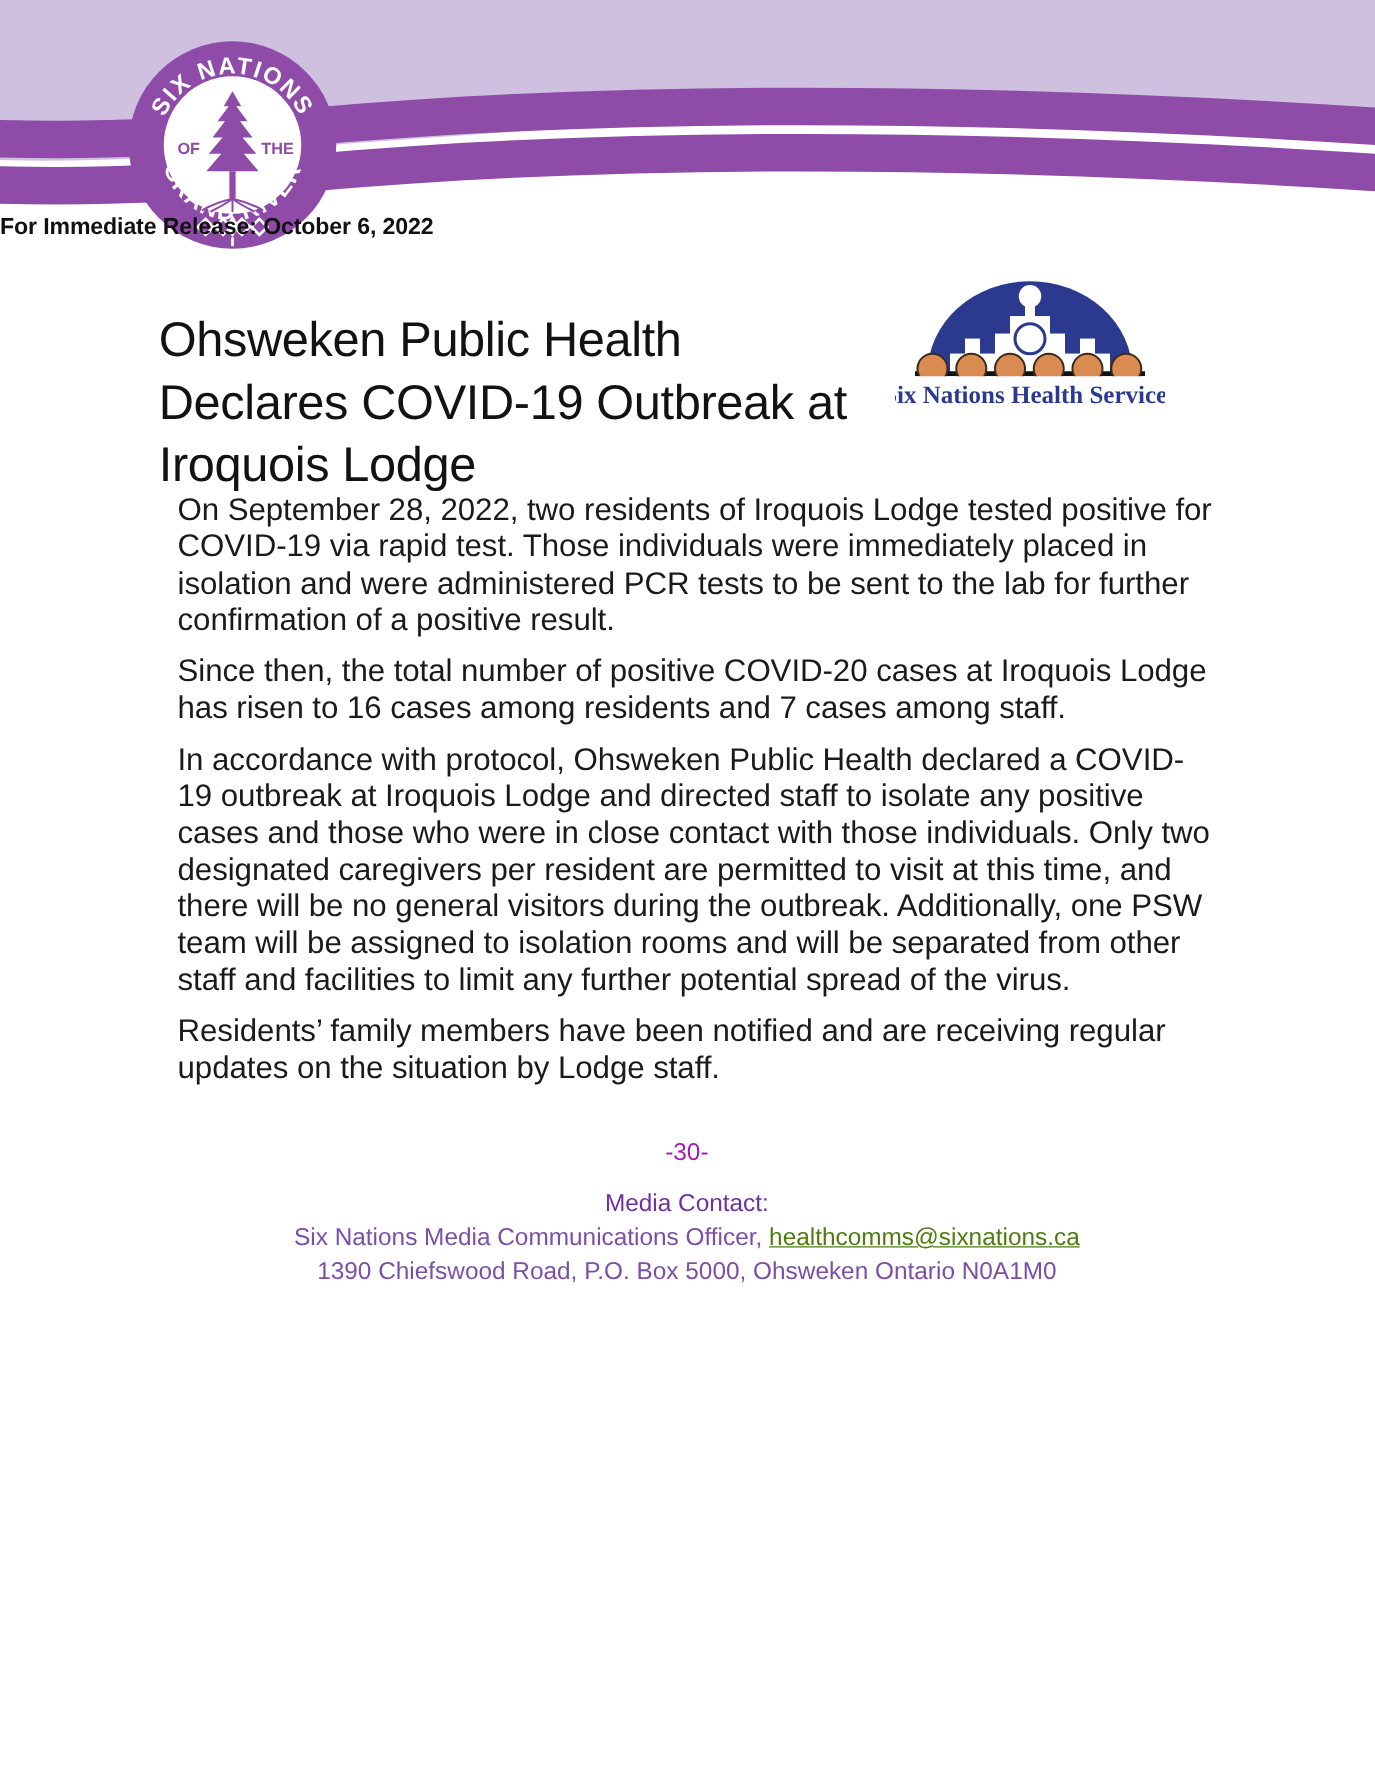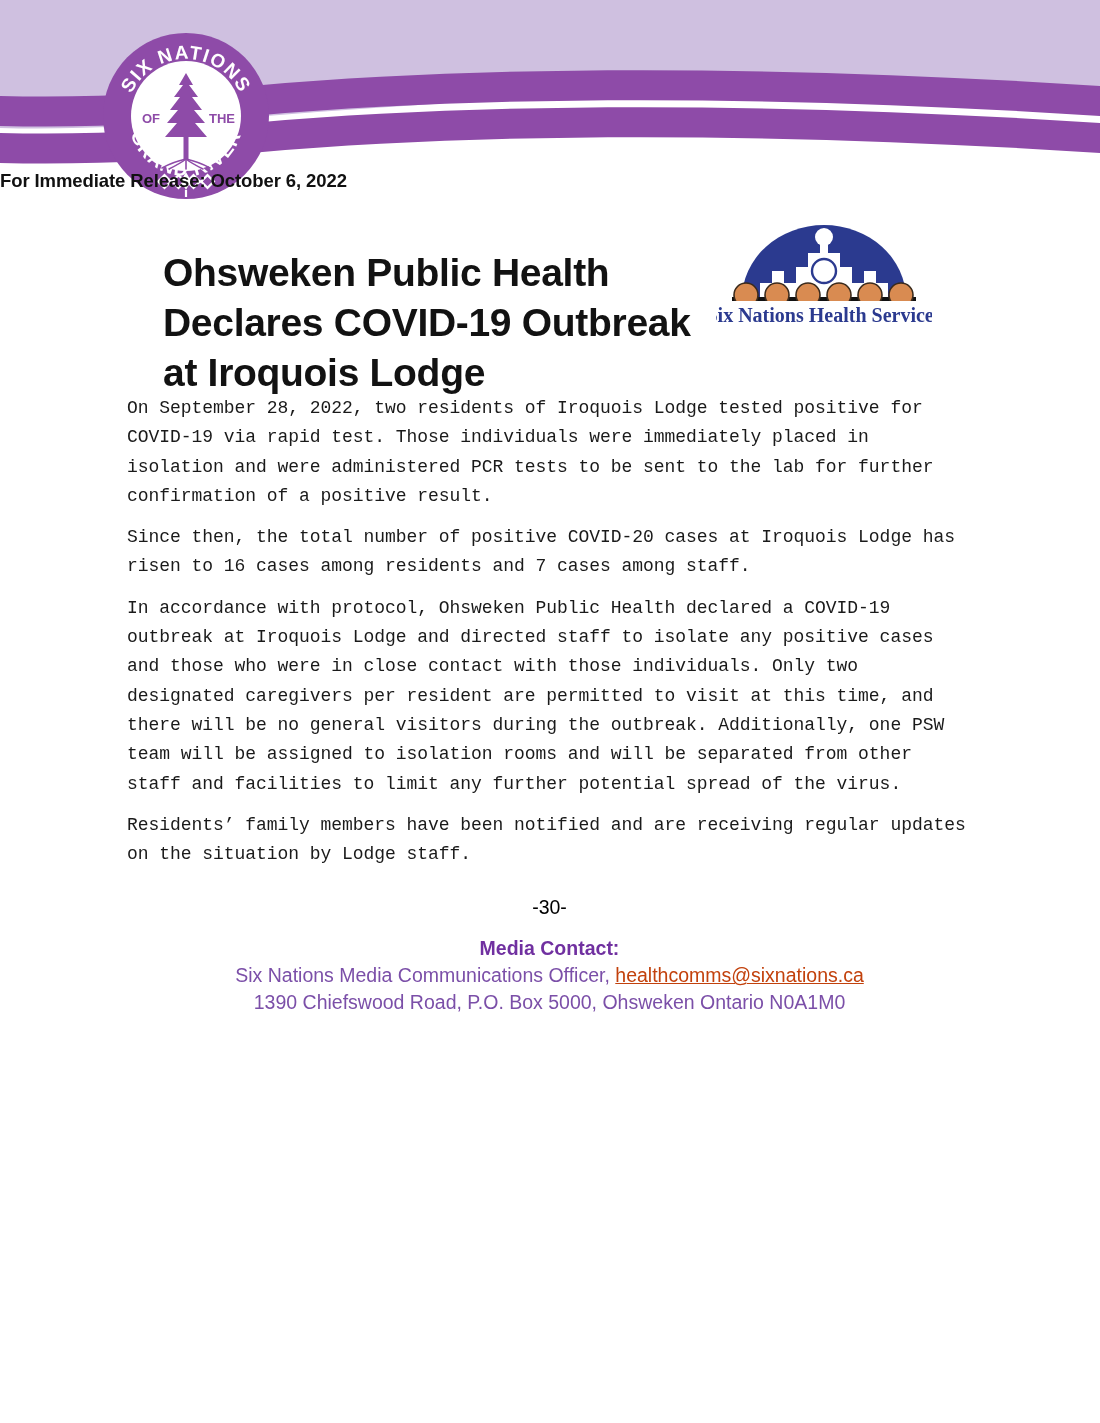--- a/index.html
+++ b/index.html
@@ -65,70 +65,68 @@
   .hs-logo svg { display: block; width: 216px; height: 112px; }
 
   
   .doc-title {
     position: absolute;
     left: 127px;
     top: 222px;
     width: 572px;
     font-size: 39px;
     line-height: 50px;
-    font-weight: 700;
+    font-weight: 400;
     color: #121212;
     letter-spacing: -0.3px;
-    margin-left: 36px;
   }
 
   
   .body-wrap {
     position: absolute;
     left: 127px;
     top: 394px;
     width: 845px;
   }
   .para {
-    font-size: 18px;
+    font-size: 25px;
     line-height: 29.3px;
     color: #1a1a1a;
-    margin: 0 0 12px 0;
+    margin: 0 0 12px 15px;
     text-align: left;
     letter-spacing: -0.05px;
-    font-family: Liberation Mono, monospace;
   }
 
   
   .end-mark {
-    margin: 24px 0 0 0;
+    margin: 39px 0 0 0;
     text-align: center;
     font-size: 19.5px;
     line-height: 29px;
-    color: #000000;
+    color: #a21caf;
     width: 845px;
   }
   .contact-block {
     margin-top: 13px;
     text-align: center;
     width: 845px;
   }
   .contact-heading {
     font-size: 19.5px;
     line-height: 27px;
-    font-weight: bold;
+    font-weight: normal;
     color: #7030A0;
   }
   .contact-line {
     font-size: 19.5px;
     line-height: 27px;
     color: #7B4FA8;
   }
   .contact-email {
-    color: #c2410c;
+    color: #4d7c0f;
     text-decoration: underline;
   }
 </style>
 </head>
 <body>
 
 <div class="banner">
   <svg viewBox="0 0 1100 200" preserveAspectRatio="none" xmlns="http://www.w3.org/2000/svg">
 
     <path d="M0,0 L1100,0 L1100,96 C820,78 520,96 240,118 C150,126 70,130 0,128 Z" fill="#CFC0E0"></path>

